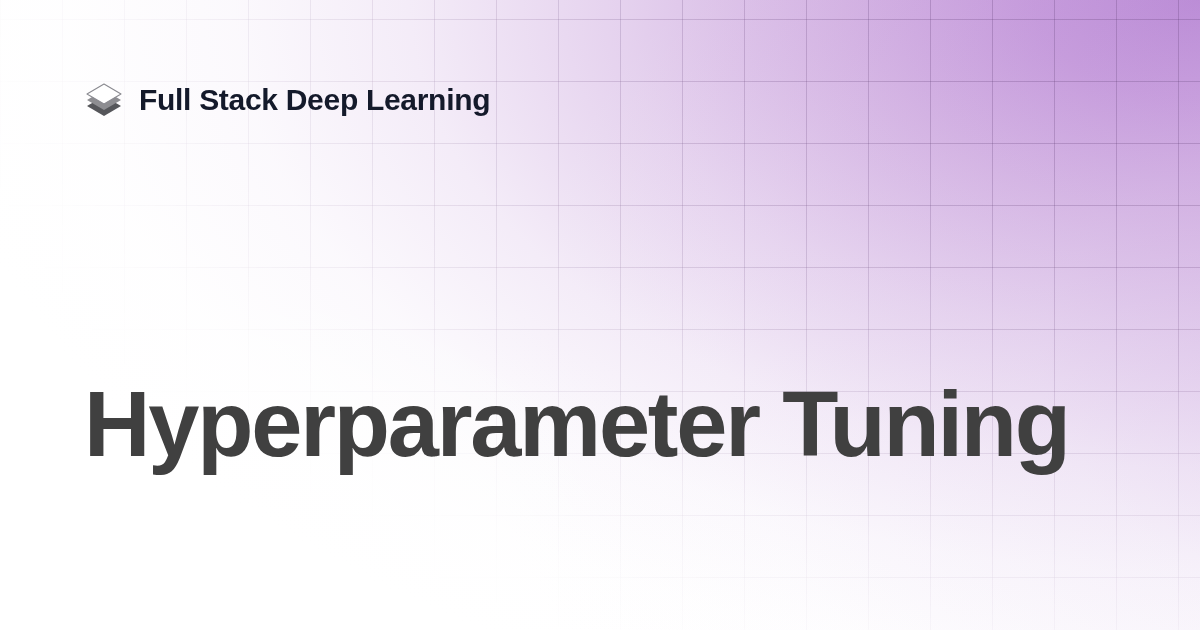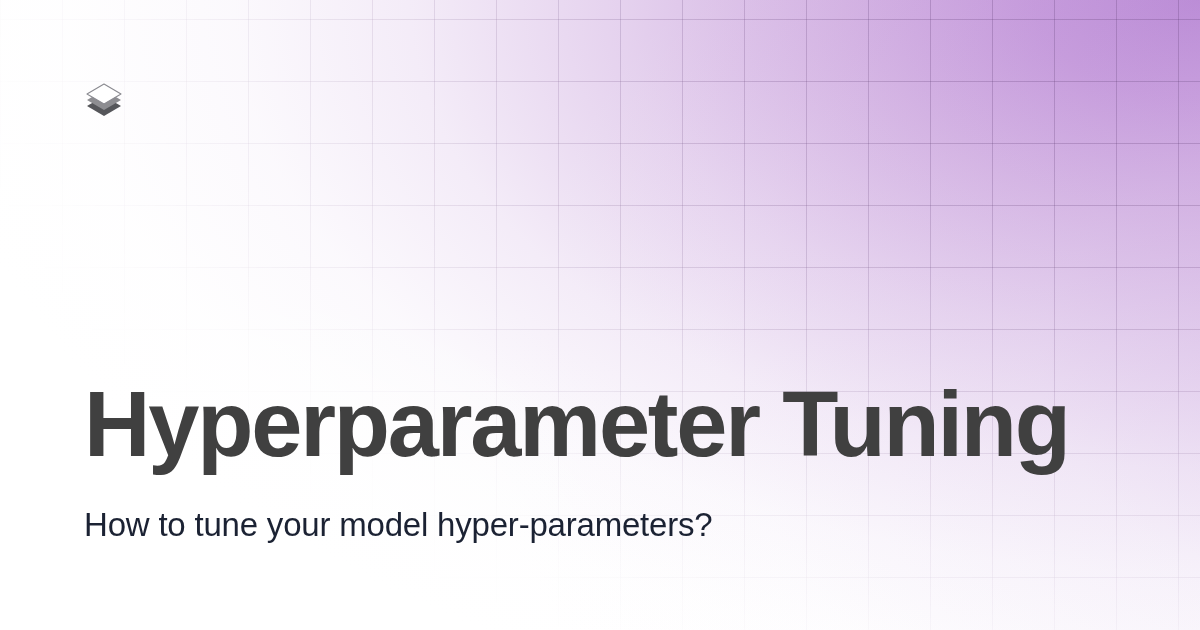--- a/index.html
+++ b/index.html
@@ -171,20 +171,20 @@
 
     <div class="brand">
       <svg class="brand-mark" viewBox="0 0 40 40" aria-hidden="true">
 
         <polygon points="20,16 37,26 20,36 3,26" fill="#55565a"></polygon>
 
         <polygon points="20,10 37,20 20,30 3,20" fill="#8d8d91"></polygon>
 
         <polygon points="20,4 37,14 20,24 3,14" fill="#ffffff" stroke="#8a8a90" stroke-width="1.1" stroke-linejoin="round"></polygon>
       </svg>
+      <span class="brand-name">Full Stack Deep Learning</span>
     </div>
 
     <h1 class="headline">Hyperparameter Tuning</h1>
 
-    <p class="subhead">How to tune your model hyper-parameters?</p>
 
   </div>
 </div>
 
 </body></html>

